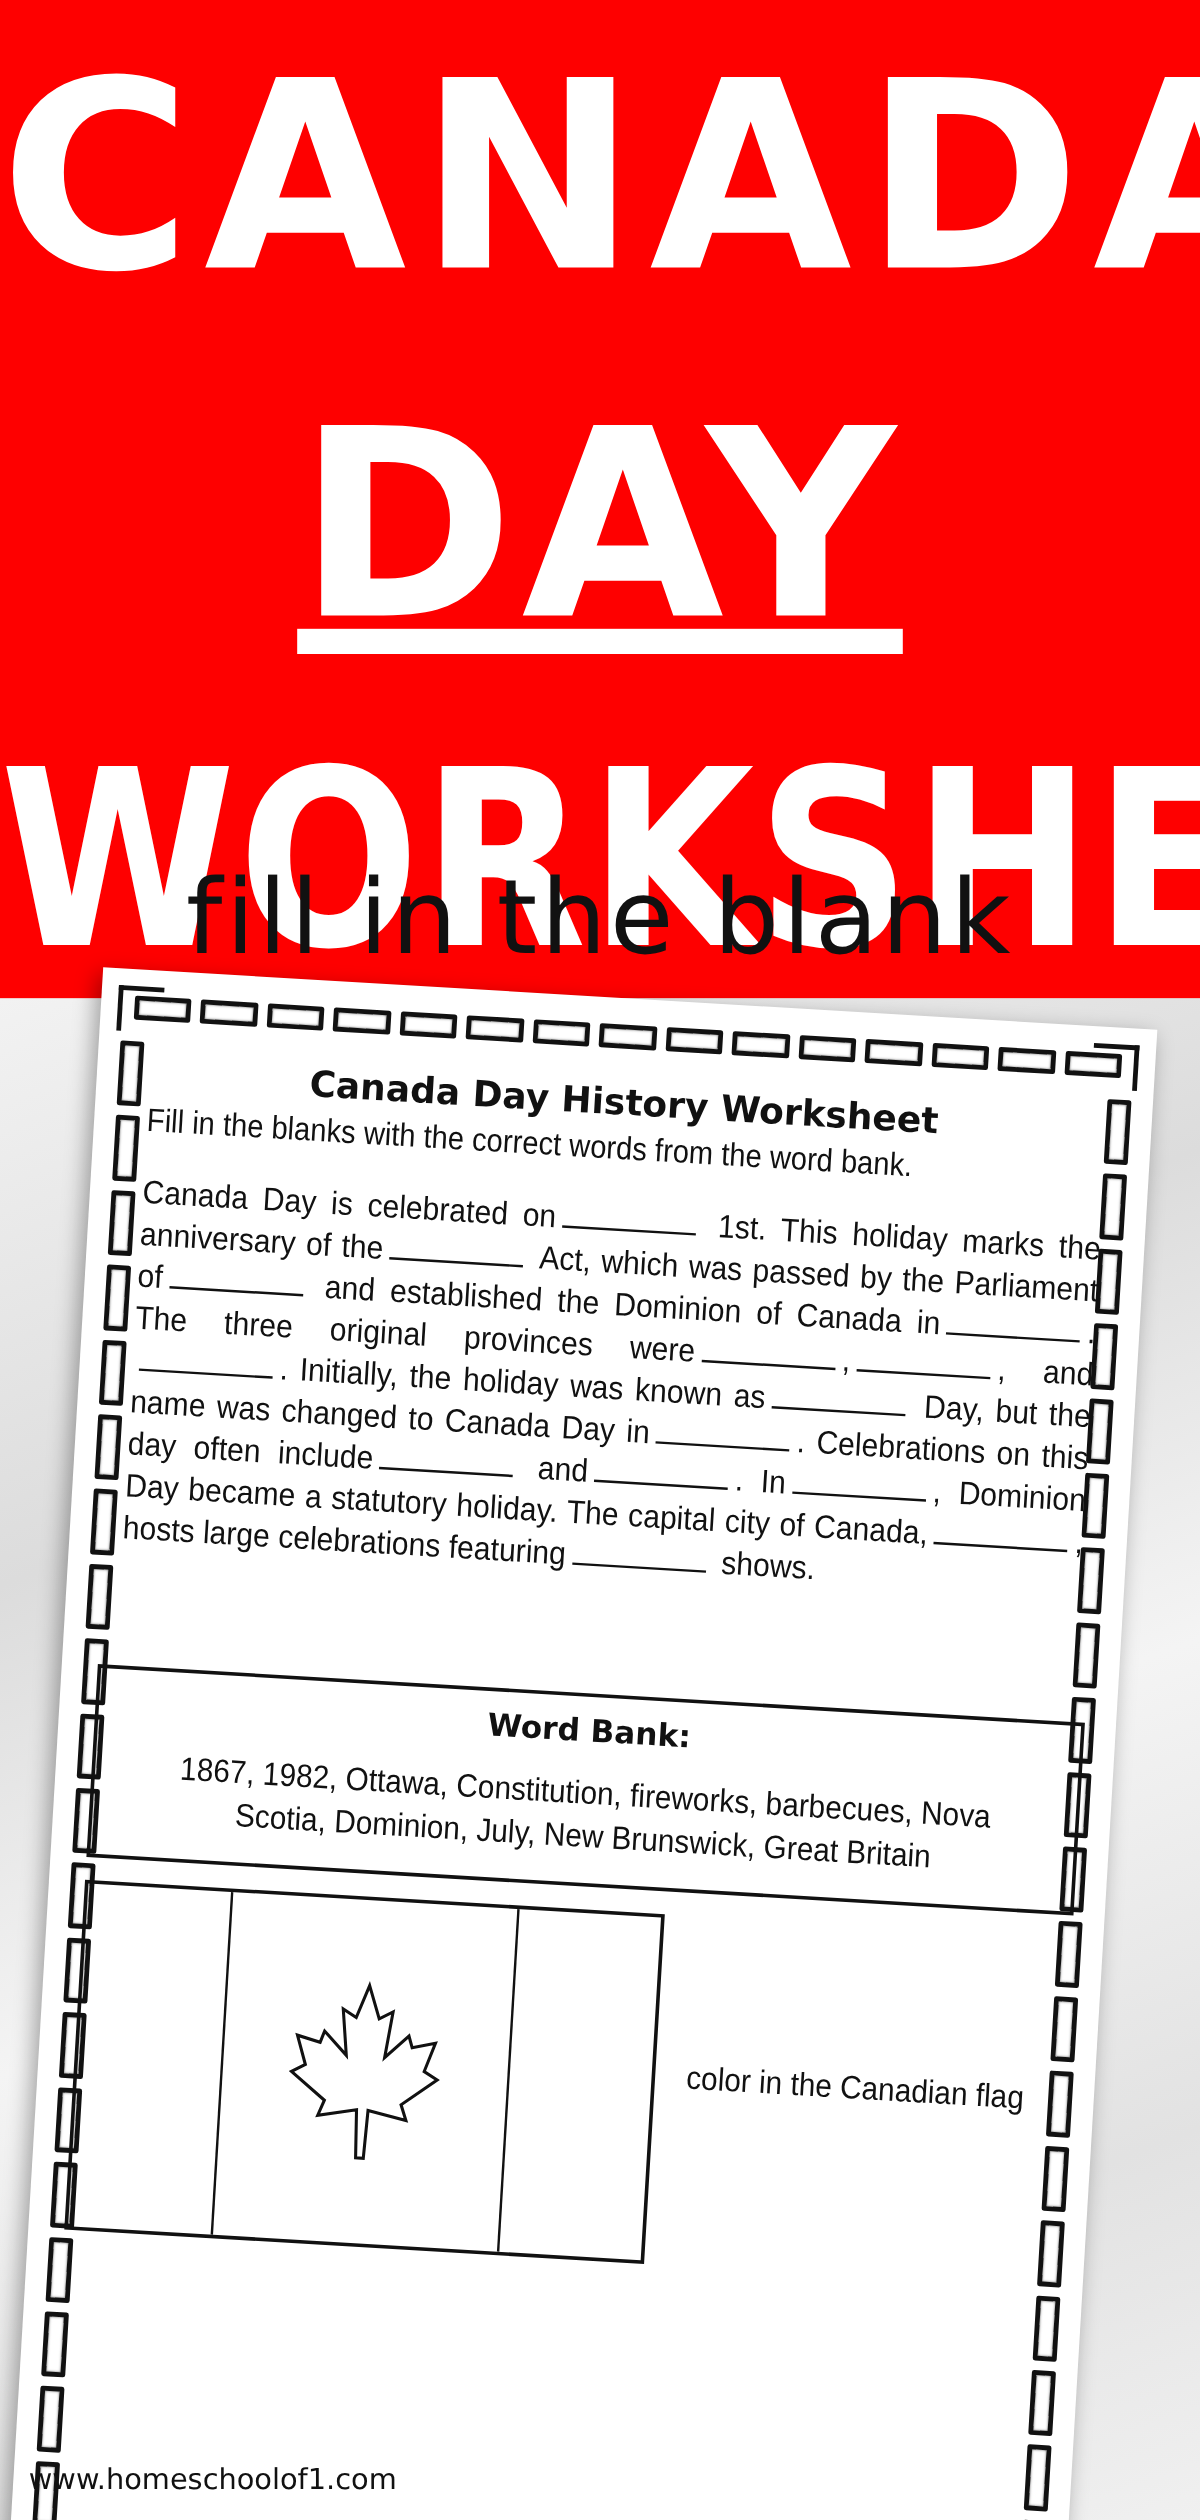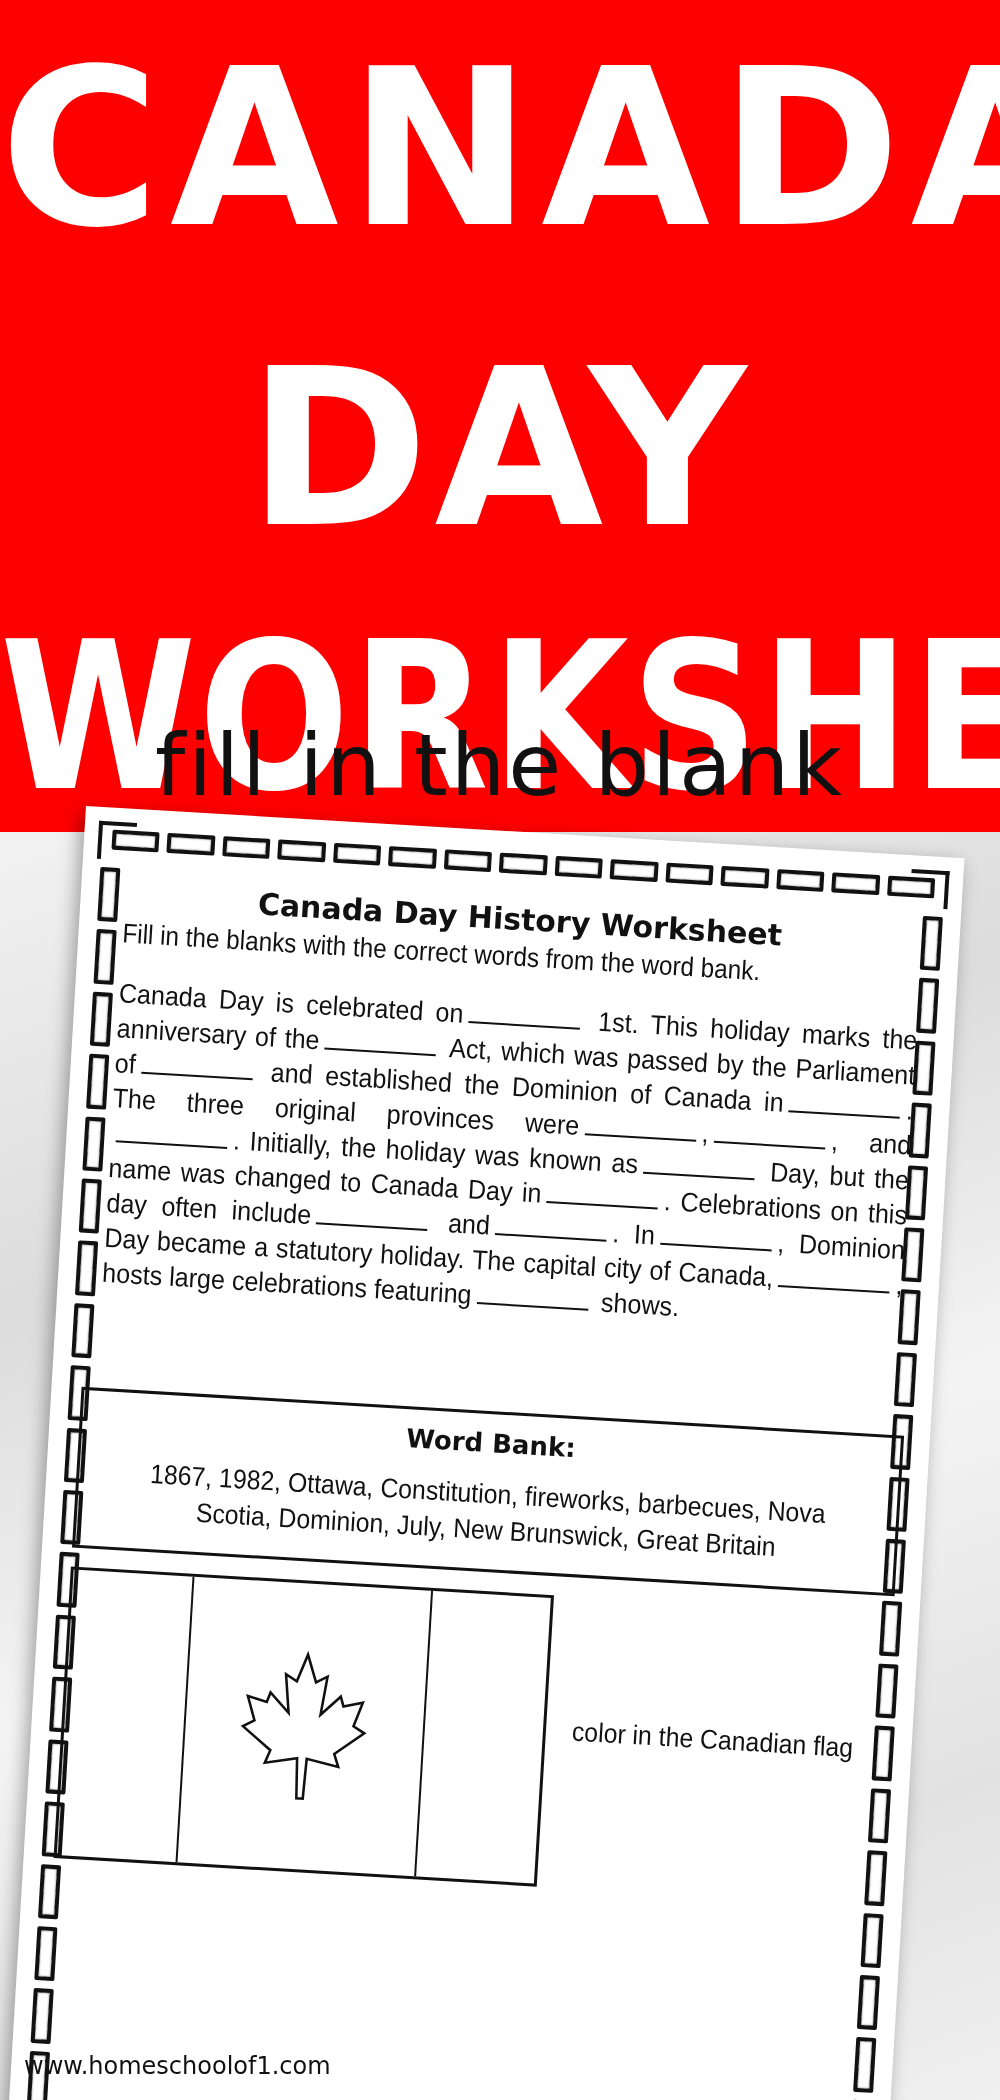--- a/index.html
+++ b/index.html
@@ -2,21 +2,21 @@
 <html><head>
 <meta charset="utf-8">
 <style>
   html,body{margin:0;padding:0;}
   body{width:1000px;height:2100px;position:relative;overflow:hidden;background:#e9e9e9;font-family:"Liberation Sans",sans-serif;}
   .bg-marble{position:absolute;left:0;top:832px;width:1000px;height:1268px;
     background:linear-gradient(160deg,#f2f2f2 0%,#dcdcdc 30%,#f4f4f4 55%,#e2e2e2 80%,#f0f0f0 100%);}
   .banner{position:absolute;left:0;top:0;width:1000px;height:832px;background:#fe0000;}
   .title-line{position:absolute;left:0;width:1000px;text-align:center;color:#ffffff;font-family:"DejaVu Sans",sans-serif;font-weight:bold;letter-spacing:6px;line-height:1;}
   .t1{top:40px;font-size:218px;letter-spacing:10px;}
-  .t2{top:340px;font-size:218px;}
+  .t2{top:330px;font-size:218px;text-decoration:underline;}
   .t3{top:600px;font-size:178px;letter-spacing:2px;transform:scaleY(1.15);transform-origin:top center;top:615px;}
   .subtitle{position:absolute;left:0;top:722px;width:1000px;text-align:center;color:#111;font-family:"DejaVu Sans",sans-serif;font-weight:normal;font-size:86px;letter-spacing:3px;line-height:1;}
 
   .paper{position:absolute;left:86px;top:806px;width:880px;height:1360px;background:#ffffff;
     transform:rotate(3.4deg);transform-origin:0 0;box-shadow:-4px 6px 18px rgba(0,0,0,0.35);}
   .border-top,.border-bottom{position:absolute;left:28px;right:28px;height:20px;display:flex;gap:8px;}
   .border-top{top:22px;}
   .border-left,.border-right{position:absolute;top:60px;bottom:60px;width:20px;display:flex;flex-direction:column;gap:8px;}
   .border-left{left:18px;}
   .border-right{right:18px;}

